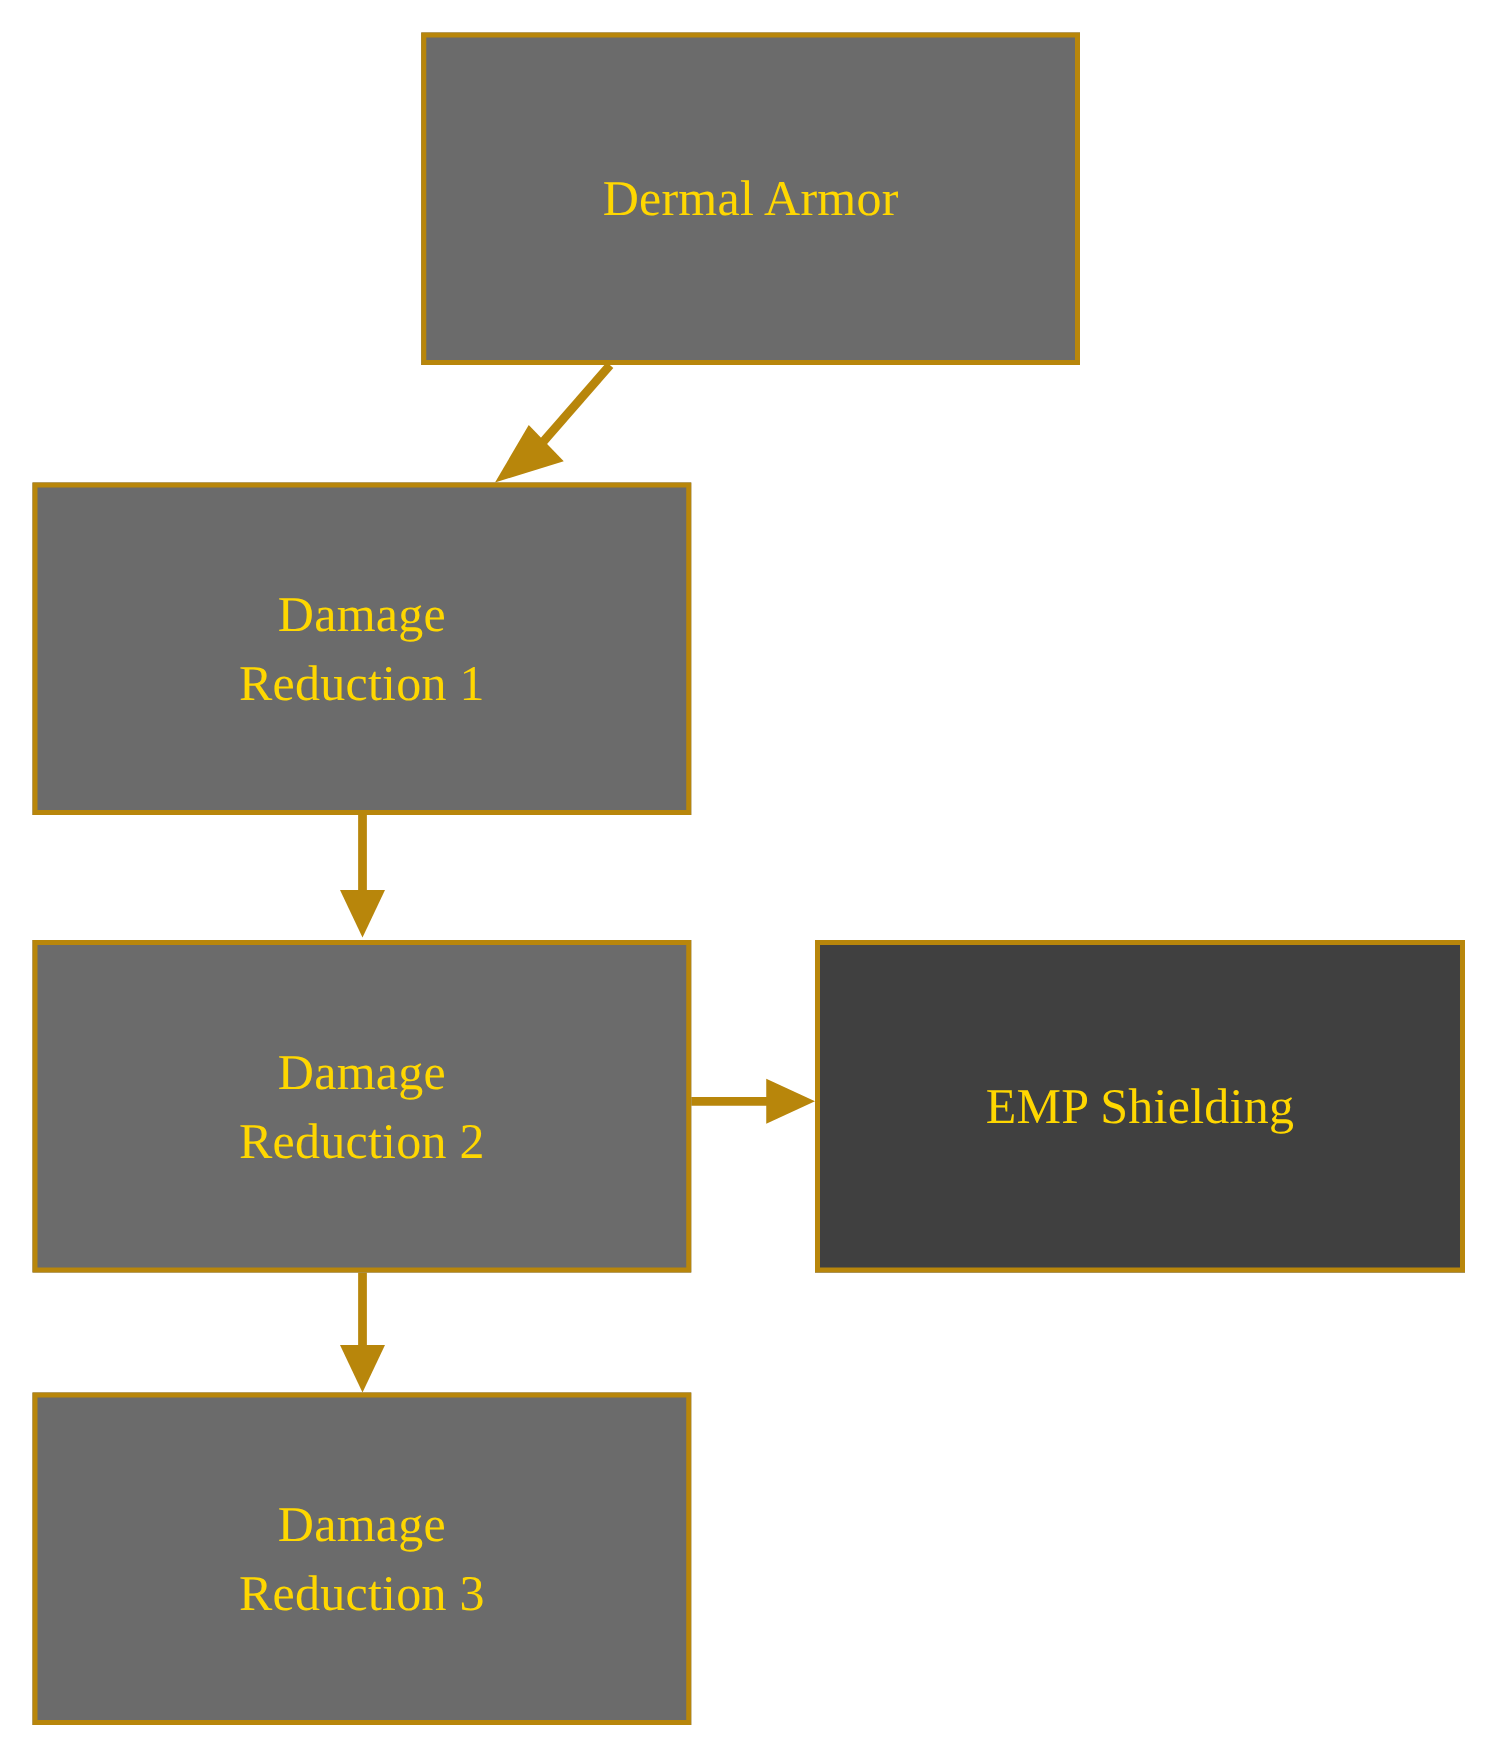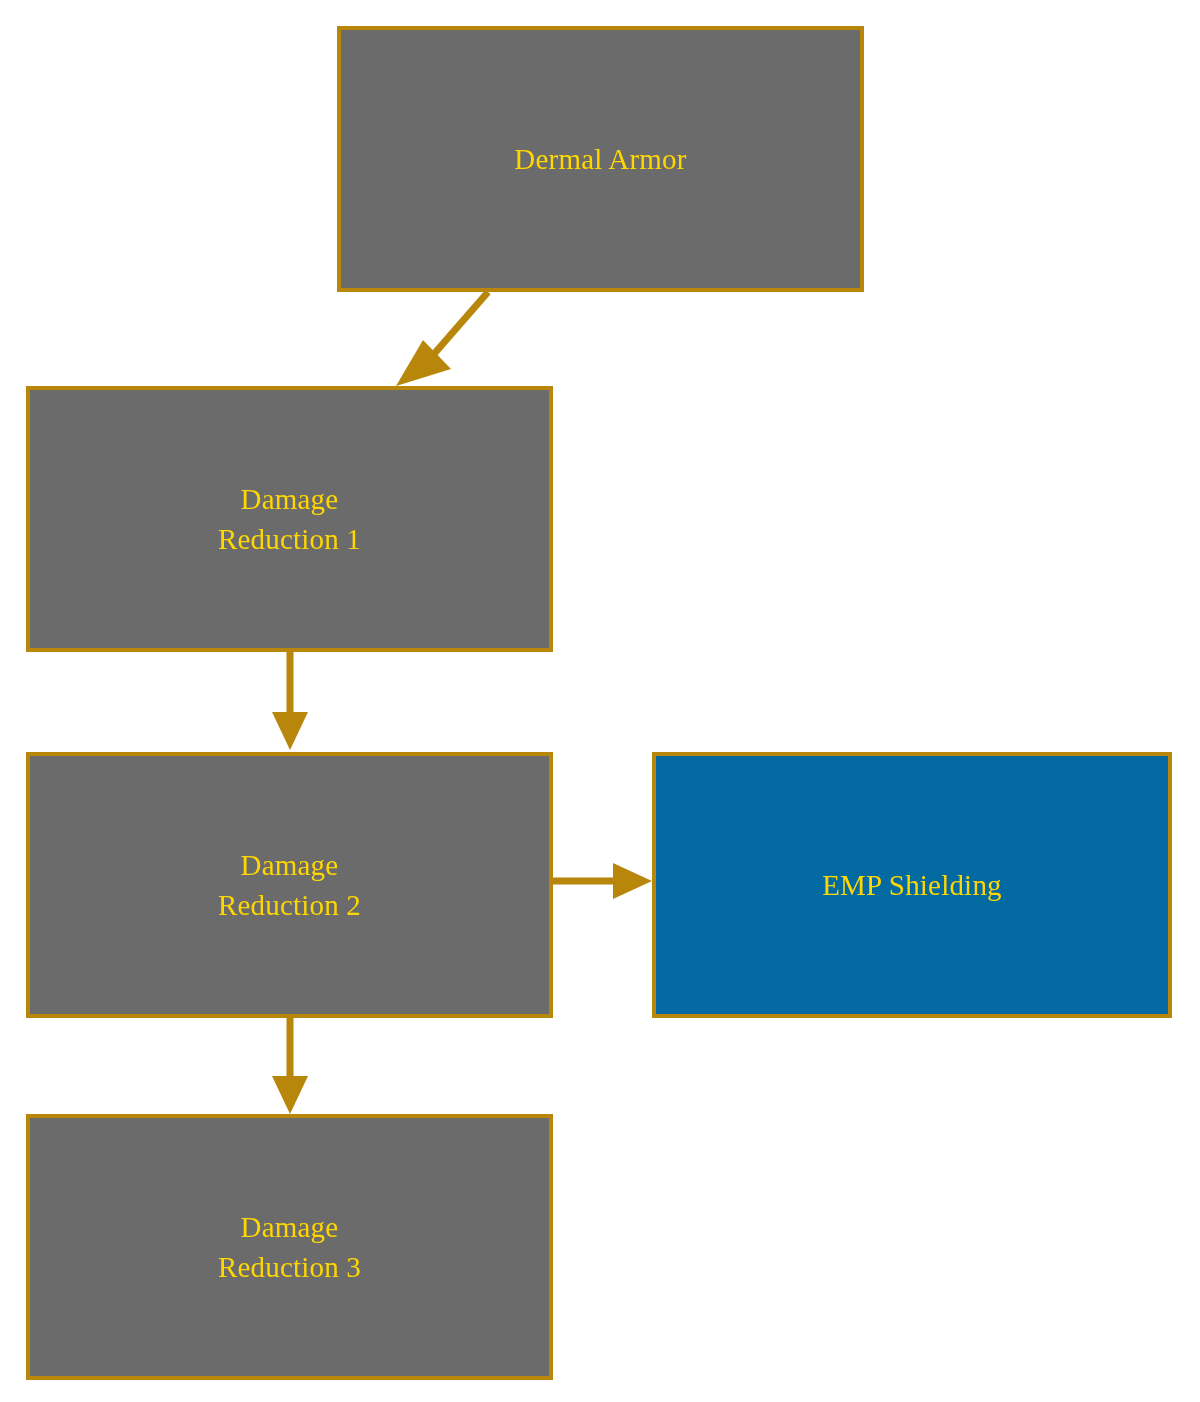--- a/index.html
+++ b/index.html
@@ -31,21 +31,21 @@
     box-sizing: border-box;
     background: #6b6b6b;
     border: 4px solid #b8860b;
     display: flex;
     align-items: center;
     justify-content: center;
     z-index: 2;
   }
   .node-label {
     color: #ffd700;
-    font-size: 29px;
+    font-size: 40px;
     line-height: 1.38;
     text-align: center;
     white-space: pre-line;
     letter-spacing: 0.2px;
     padding: 0 10px;
   }
 </style>
 </head>
 <body>
 
@@ -81,21 +81,21 @@
   <div class="node" style="left: 26px; top: 386px; width: 527px; height: 266px; background: rgb(107, 107, 107); border-color: rgb(184, 134, 11);">
     <span class="node-label" style="color: rgb(255, 215, 0);">Damage
 Reduction 1</span>
   </div>
 
   <div class="node" style="left: 26px; top: 752px; width: 527px; height: 266px; background: rgb(107, 107, 107); border-color: rgb(184, 134, 11);">
     <span class="node-label" style="color: rgb(255, 215, 0);">Damage
 Reduction 2</span>
   </div>
 
-  <div class="node" style="left: 652px; top: 752px; width: 520px; height: 266px; background: #0369a1; border-color: rgb(184, 134, 11);">
+  <div class="node" style="left: 652px; top: 752px; width: 520px; height: 266px; background: #404040; border-color: rgb(184, 134, 11);">
     <span class="node-label" style="color: rgb(255, 215, 0);">EMP Shielding</span>
   </div>
 
   <div class="node" style="left: 26px; top: 1114px; width: 527px; height: 266px; background: rgb(107, 107, 107); border-color: rgb(184, 134, 11);">
     <span class="node-label" style="color: rgb(255, 215, 0);">Damage
 Reduction 3</span>
   </div>
 
 </div>
 

